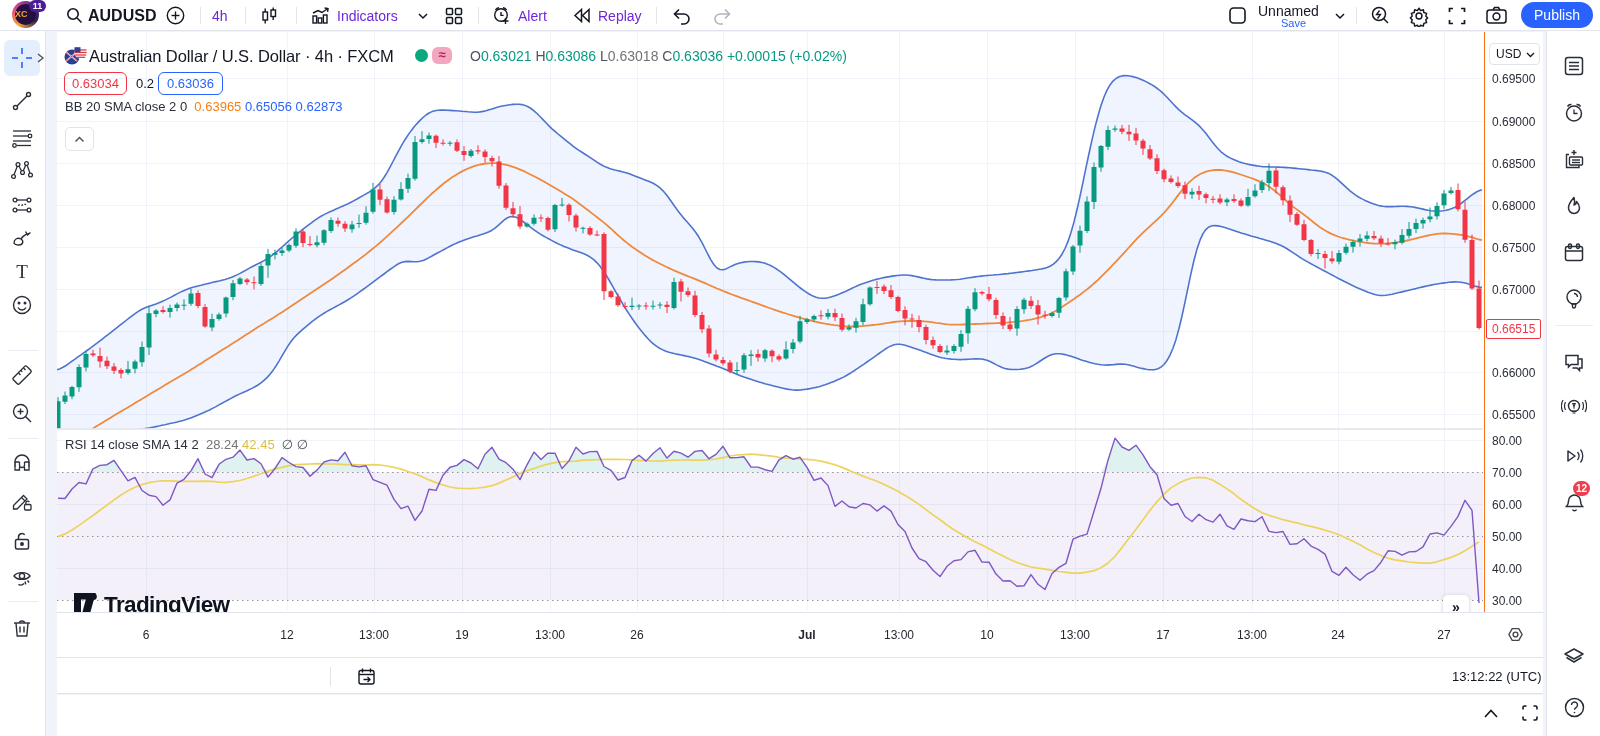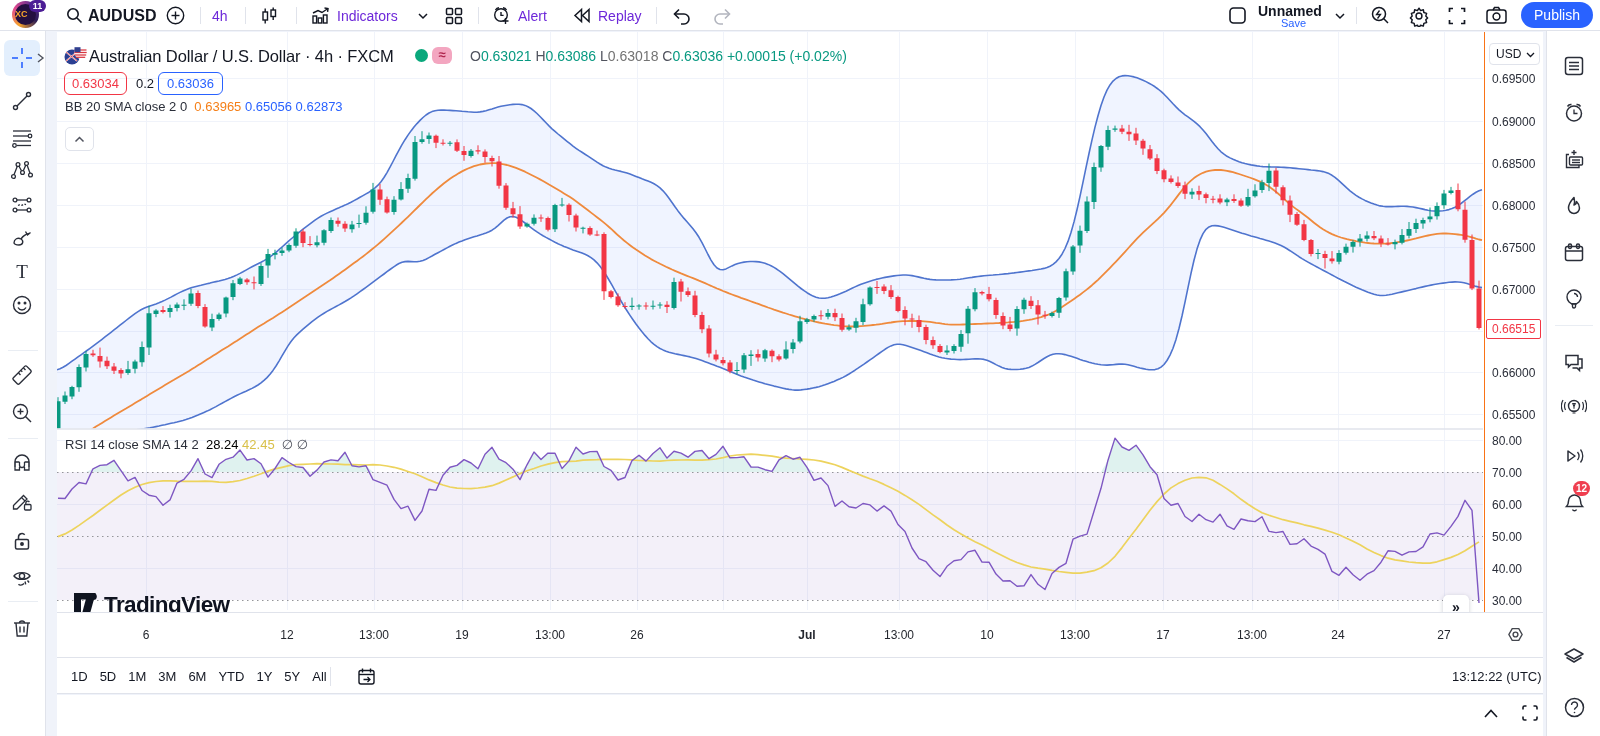--- a/index.html
+++ b/index.html
@@ -85,21 +85,21 @@
       <path d="M8 2.5 L3.5 7 L8 11.5" stroke="#131722" stroke-width="1.6"></path>
     </svg>
   <svg class="ic abs" style="left:711px;top:7px" width="22" height="18" viewBox="0 0 22 18" fill="none">
       <path d="M18 7 h-9 a5 5 0 0 0 0 10 h3" stroke="#b2b5be" stroke-width="1.6"></path>
       <path d="M14 2.5 L18.5 7 L14 11.5" stroke="#b2b5be" stroke-width="1.6"></path>
     </svg>
 
   <svg class="ic abs" style="left:1228px;top:6px" width="19" height="19" viewBox="0 0 19 19">
       <rect x="2" y="2" width="15" height="15" rx="3.5" fill="none" stroke="#131722" stroke-width="1.6"></rect>
     </svg>
-  <div class="abs" style="left:1258px;top:3px;font-size:14px;font-weight:bold">Unnamed</div>
+  <div class="abs" style="left:1258px;top:3px;font-size:14px;font-weight:normal">Unnamed</div>
   <div class="abs" style="left:1281px;top:17px;font-size:11px;color:#2962ff">Save</div>
   <svg class="ic abs" style="left:1334px;top:12px" width="12" height="8" viewBox="0 0 12 8">
       <polyline points="2,2 6,6 10,2" fill="none" stroke="#131722" stroke-width="1.5"></polyline>
     </svg>
   <div class="tsep" style="left:1356px"></div>
   <svg class="ic abs" style="left:1369px;top:5px" width="22" height="22" viewBox="0 0 22 22" fill="none" stroke="#131722" stroke-width="1.5">
       <circle cx="10" cy="9" r="6.5"></circle>
       <line x1="14.8" y1="13.8" x2="19" y2="18"></line>
       <path d="M10.5 5.5 L7.5 9.5 h4 L8.5 13.5" stroke-width="1.3"></path>
     </svg>
@@ -301,21 +301,21 @@
 <div class="abs" style="left:470px;top:48px;font-size:14px;color:#50535e">O<span style="color:#089981">0.63021&nbsp;</span>H<span style="color:#089981">0.63086&nbsp;</span>L<span style="color:#737373">0.63018&nbsp;</span>C<span style="color:#089981">0.63036 +0.00015 (+0.02%)</span></div>
 <div class="abs" style="left:64px;top:72px;width:63px;height:23px;border:1px solid #f23645;border-radius:6px;color:#f23645;font-size:13px;text-align:center;line-height:21px">0.63034</div>
 <div class="abs" style="left:136px;top:76px;font-size:13px;color:#131722">0.2</div>
 <div class="abs" style="left:158px;top:72px;width:65px;height:23px;border:1px solid #2962ff;border-radius:6px;color:#2962ff;font-size:13px;text-align:center;line-height:21px">0.63036</div>
 <div class="abs" style="left:65px;top:99px;font-size:13px;color:#2a2e39">BB 20 SMA close 2 0&nbsp; <span style="color:#f57f17">0.63965</span> <span style="color:#2962ff">0.65056</span> <span style="color:#2962ff">0.62873</span></div>
 <div class="abs" style="left:65px;top:127px;width:29px;height:24px;background:#fff;border:1px solid #e0e3eb;border-radius:5px">
   <svg class="ic" style="margin:8px auto 0" width="11" height="7" viewBox="0 0 11 7">
       <polyline points="1.5,5.5 5.5,1.5 9.5,5.5" fill="none" stroke="#50535e" stroke-width="1.5"></polyline>
     </svg>
 </div>
-<div class="abs" style="left:65px;top:437px;font-size:13px;color:#2a2e39">RSI 14 close SMA 14 2&nbsp; <span style="color:#000000">28.24</span> <span style="color:#d8c04a">42.45</span> <span style="color:#50535e">&nbsp;∅ ∅</span></div>
+<div class="abs" style="left:65px;top:437px;font-size:13px;color:#2a2e39">RSI 14 close SMA 14 2&nbsp; <span style="color:#737373">28.24</span> <span style="color:#d8c04a">42.45</span> <span style="color:#50535e">&nbsp;∅ ∅</span></div>
 
 <div class="abs" style="left:68px;top:588px;width:230px;height:30px">
   <svg class="ic" width="230" height="30" viewBox="0 0 230 30" fill="#0f1420">
     <path d="M6 5 h14 v6.5 h-7 v13 h-7 z"></path>
     <path d="M19.5 5 h8.2 l-5.4 19.5 h-8 z"></path>
     <circle cx="25.2" cy="8.5" r="3.6"></circle>
     <text x="36" y="23.5" font-size="22.5" font-weight="bold" font-family="Liberation Sans,sans-serif" letter-spacing="-0.6">TradingView</text>
   </svg>
 </div>
 
@@ -362,21 +362,20 @@
   <div class="pxl" style="top:376px">0.65500</div>
   <div class="pxl" style="top:402px">80.00</div>
   <div class="pxl" style="top:434px">70.00</div>
   <div class="pxl" style="top:466px">60.00</div>
   <div class="pxl" style="top:498px">50.00</div>
   <div class="pxl" style="top:530px">40.00</div>
   <div class="pxl" style="top:562px">30.00</div>
 </div>
 
 <div id="bottombar">
-  <div style="position:absolute;left:8px;top:0"><span class="rbtn">1D</span><span class="rbtn">5D</span><span class="rbtn">1M</span><span class="rbtn">3M</span><span class="rbtn">6M</span><span class="rbtn">YTD</span><span class="rbtn">1Y</span><span class="rbtn">5Y</span><span class="rbtn">All</span></div>
   <div class="abs" style="left:273px;top:9px;width:1px;height:19px;background:#e0e3eb"></div>
   <svg class="ic abs" style="left:300px;top:9px" width="19" height="19" viewBox="0 0 19 19" fill="none" stroke="#131722" stroke-width="1.4">
       <rect x="2" y="3.5" width="15" height="13.5" rx="2"></rect>
       <line x1="5.5" y1="1.5" x2="5.5" y2="5.5"></line>
       <line x1="13.5" y1="1.5" x2="13.5" y2="5.5"></line>
       <line x1="2" y1="7.5" x2="17" y2="7.5"></line>
       <path d="M6.5 12.5 h6 M10.5 10 l2.5 2.5 -2.5 2.5" stroke-width="1.3"></path>
     </svg>
   <div class="abs" style="left:1395px;top:11px;font-size:13px;color:#131722">13:12:22 (UTC)</div>
 </div>

